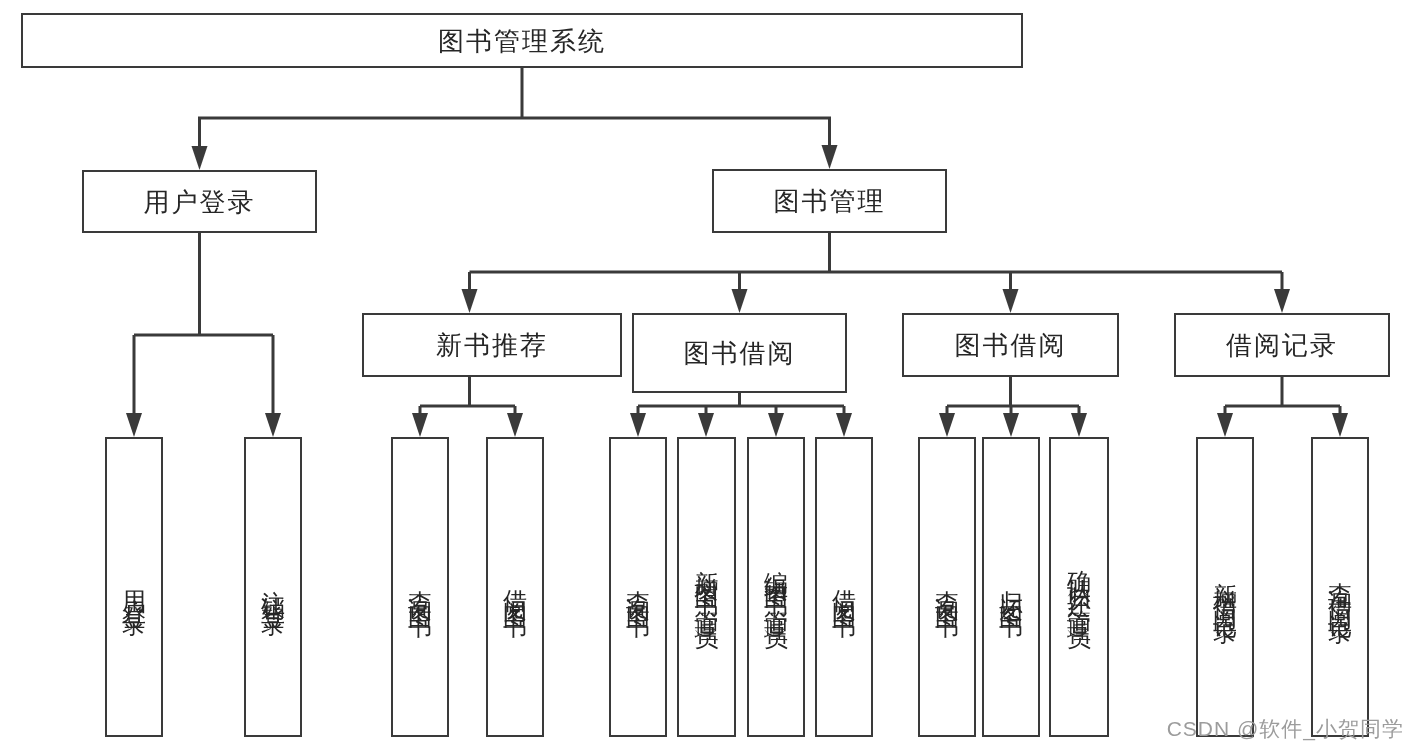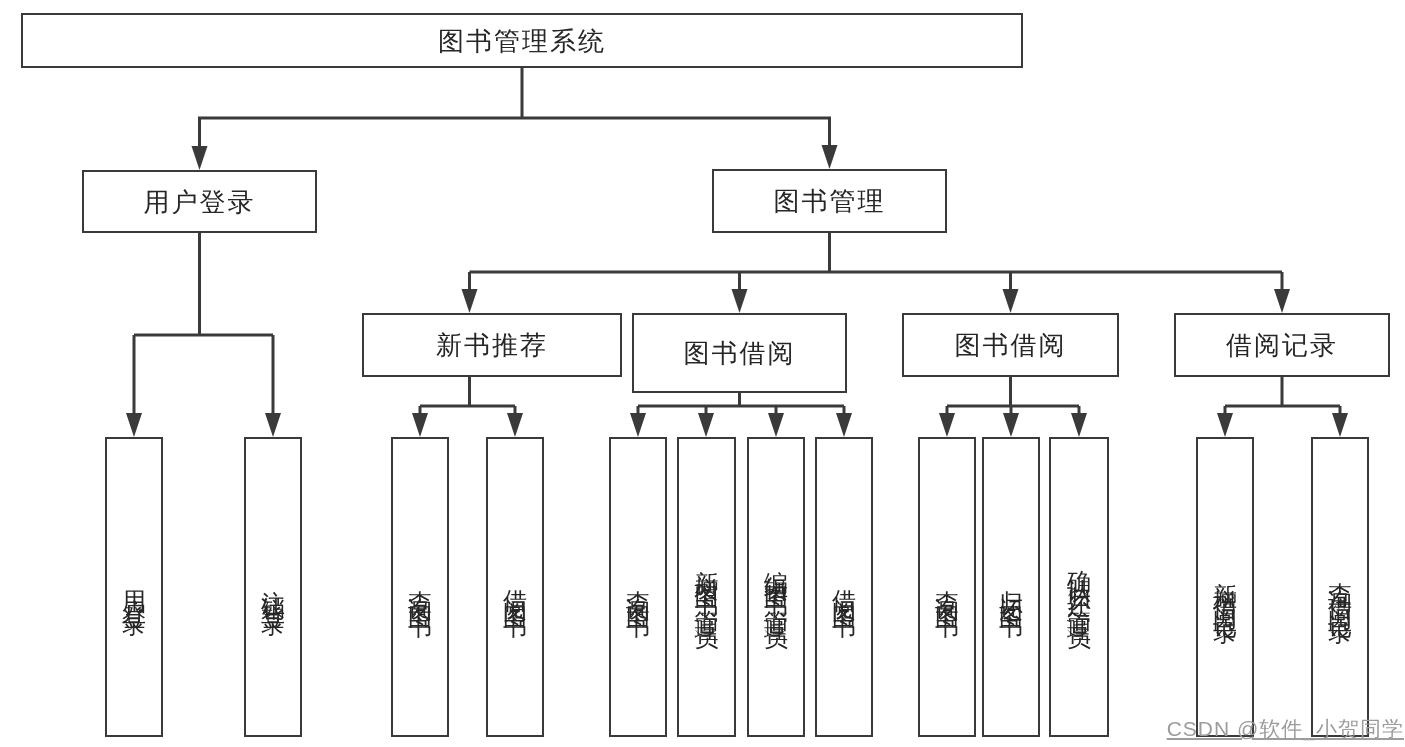--- a/index.html
+++ b/index.html
@@ -46,21 +46,20 @@
     white-space:nowrap;
   }
   .watermark{
     position:absolute;
     right:1px;bottom:4px;
     font-size:21px;
     letter-spacing:1px;
     color:var(--watermark);
     z-index:5;
     white-space:nowrap;
-    text-decoration:underline;
   }
 </style>
 </head>
 <body>
 
 <div class="stage">
 
   <svg width="1405" height="747" viewBox="0 0 1405 747">
     <g>
       <path d="M522 68 V118 M199.5 118 H829.5 M199.5 116.5 V150 M829.5 116.5 V149"></path>

